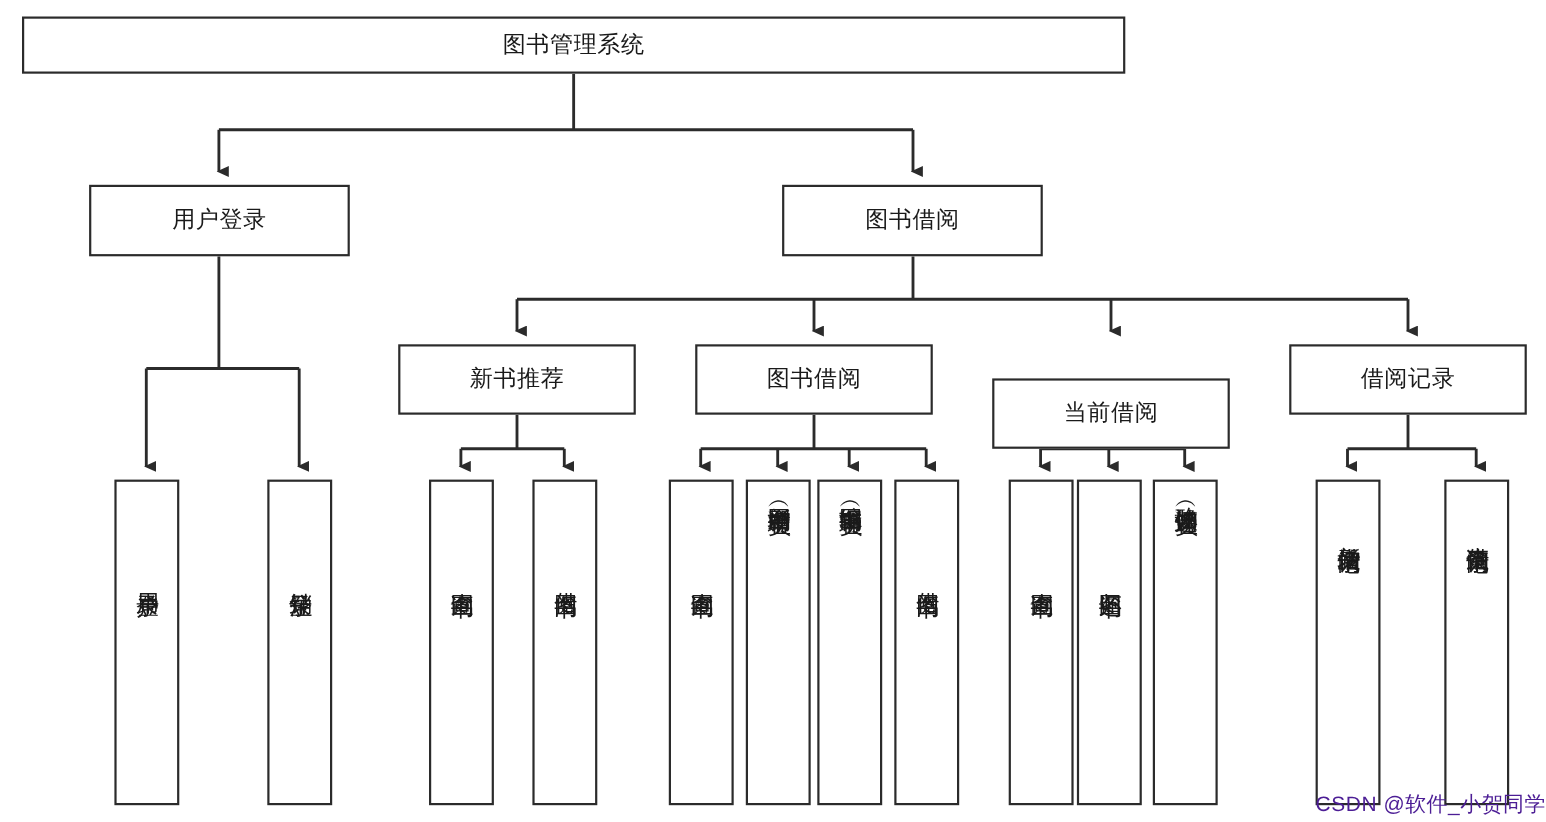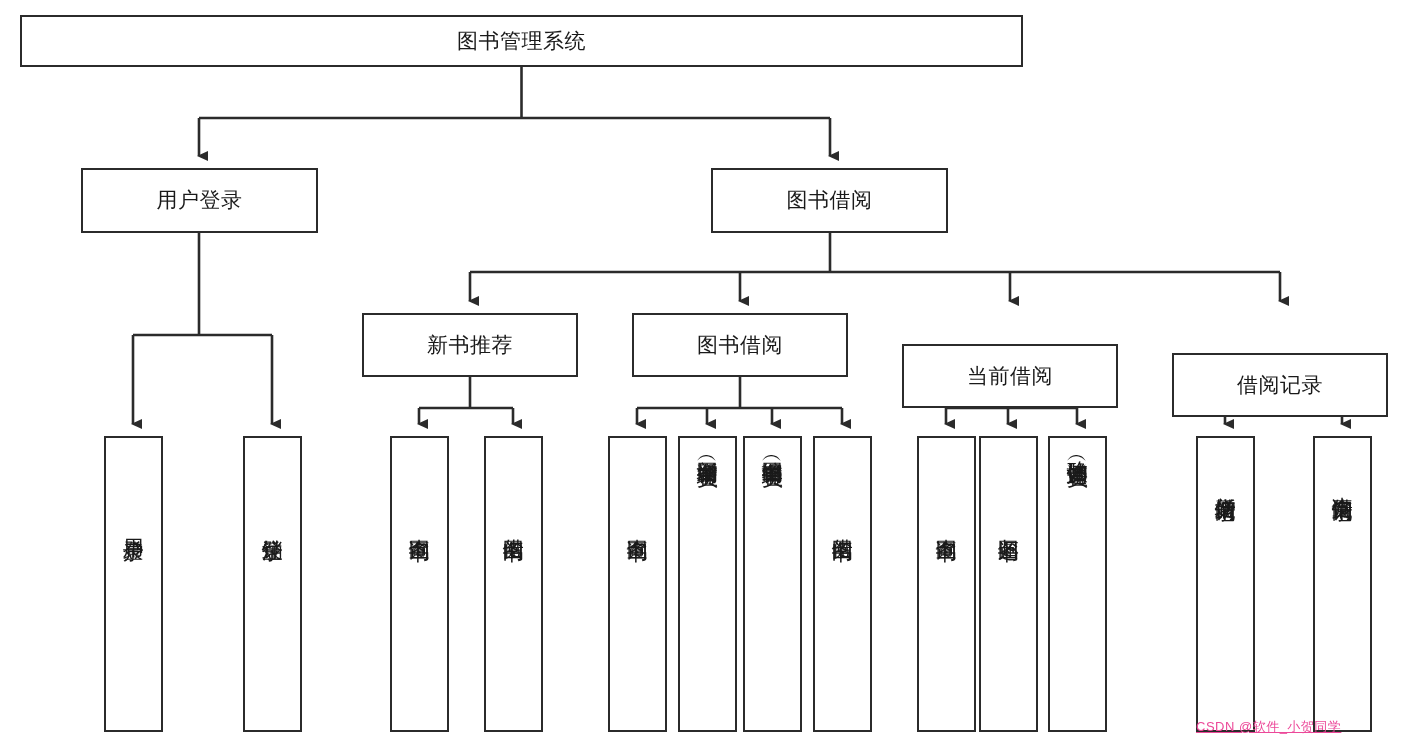--- a/index.html
+++ b/index.html
@@ -60,26 +60,25 @@
     writing-mode: vertical-rl;
     text-orientation: upright;
     font-size: 21px;
     line-height: 1.32;
     letter-spacing: 1px;
     white-space: nowrap;
     -webkit-writing-mode: vertical-rl;
   }
   .watermark {
     position: absolute;
-    color: #ec4899;
-    font-size: 13px;
+    color: #4c1d95;
+    font-size: 19px;
     white-space: nowrap;
     letter-spacing: 0.5px;
     pointer-events: none;
-    text-decoration: underline;
   }
 </style>
 </head>
 <body>
 
 <div id="canvas">
 
   <svg class="edges" viewBox="0 0 1405 747">
     <defs>
       <marker id="arrow" markerWidth="12" markerHeight="12" refX="5" refY="9" orient="auto" markerUnits="userSpaceOnUse">
@@ -143,21 +142,21 @@
 
   <div class="node horiz" style="left:632px; top:313px; width:216px; height:64px;">
     <span class="label">图书借阅</span>
   </div>
   <div class="node horiz" style="left:362px; top:313px; width:216px; height:64px;">
     <span class="label">新书推荐</span>
   </div>
   <div class="node horiz" style="left:902px; top:313px; width:216px; height:64px;margin-top:31px;">
     <span class="label">当前借阅</span>
   </div>
-  <div class="node horiz" style="left:1172px; top:313px; width:216px; height:64px;margin-top:40px;">
+  <div class="node horiz" style="left:1172px; top:313px; width:216px; height:64px;">
     <span class="label">借阅记录</span>
   </div>
 
   <div class="node vert" style="left:104px; top:436px; width:59px; height:296px; padding-top:84px;">
     <span class="label">用户登录</span>
   </div>
   <div class="node vert" style="left:243px; top:436px; width:59px; height:296px; padding-top:84px;">
     <span class="label">注销登录</span>
   </div>
 

